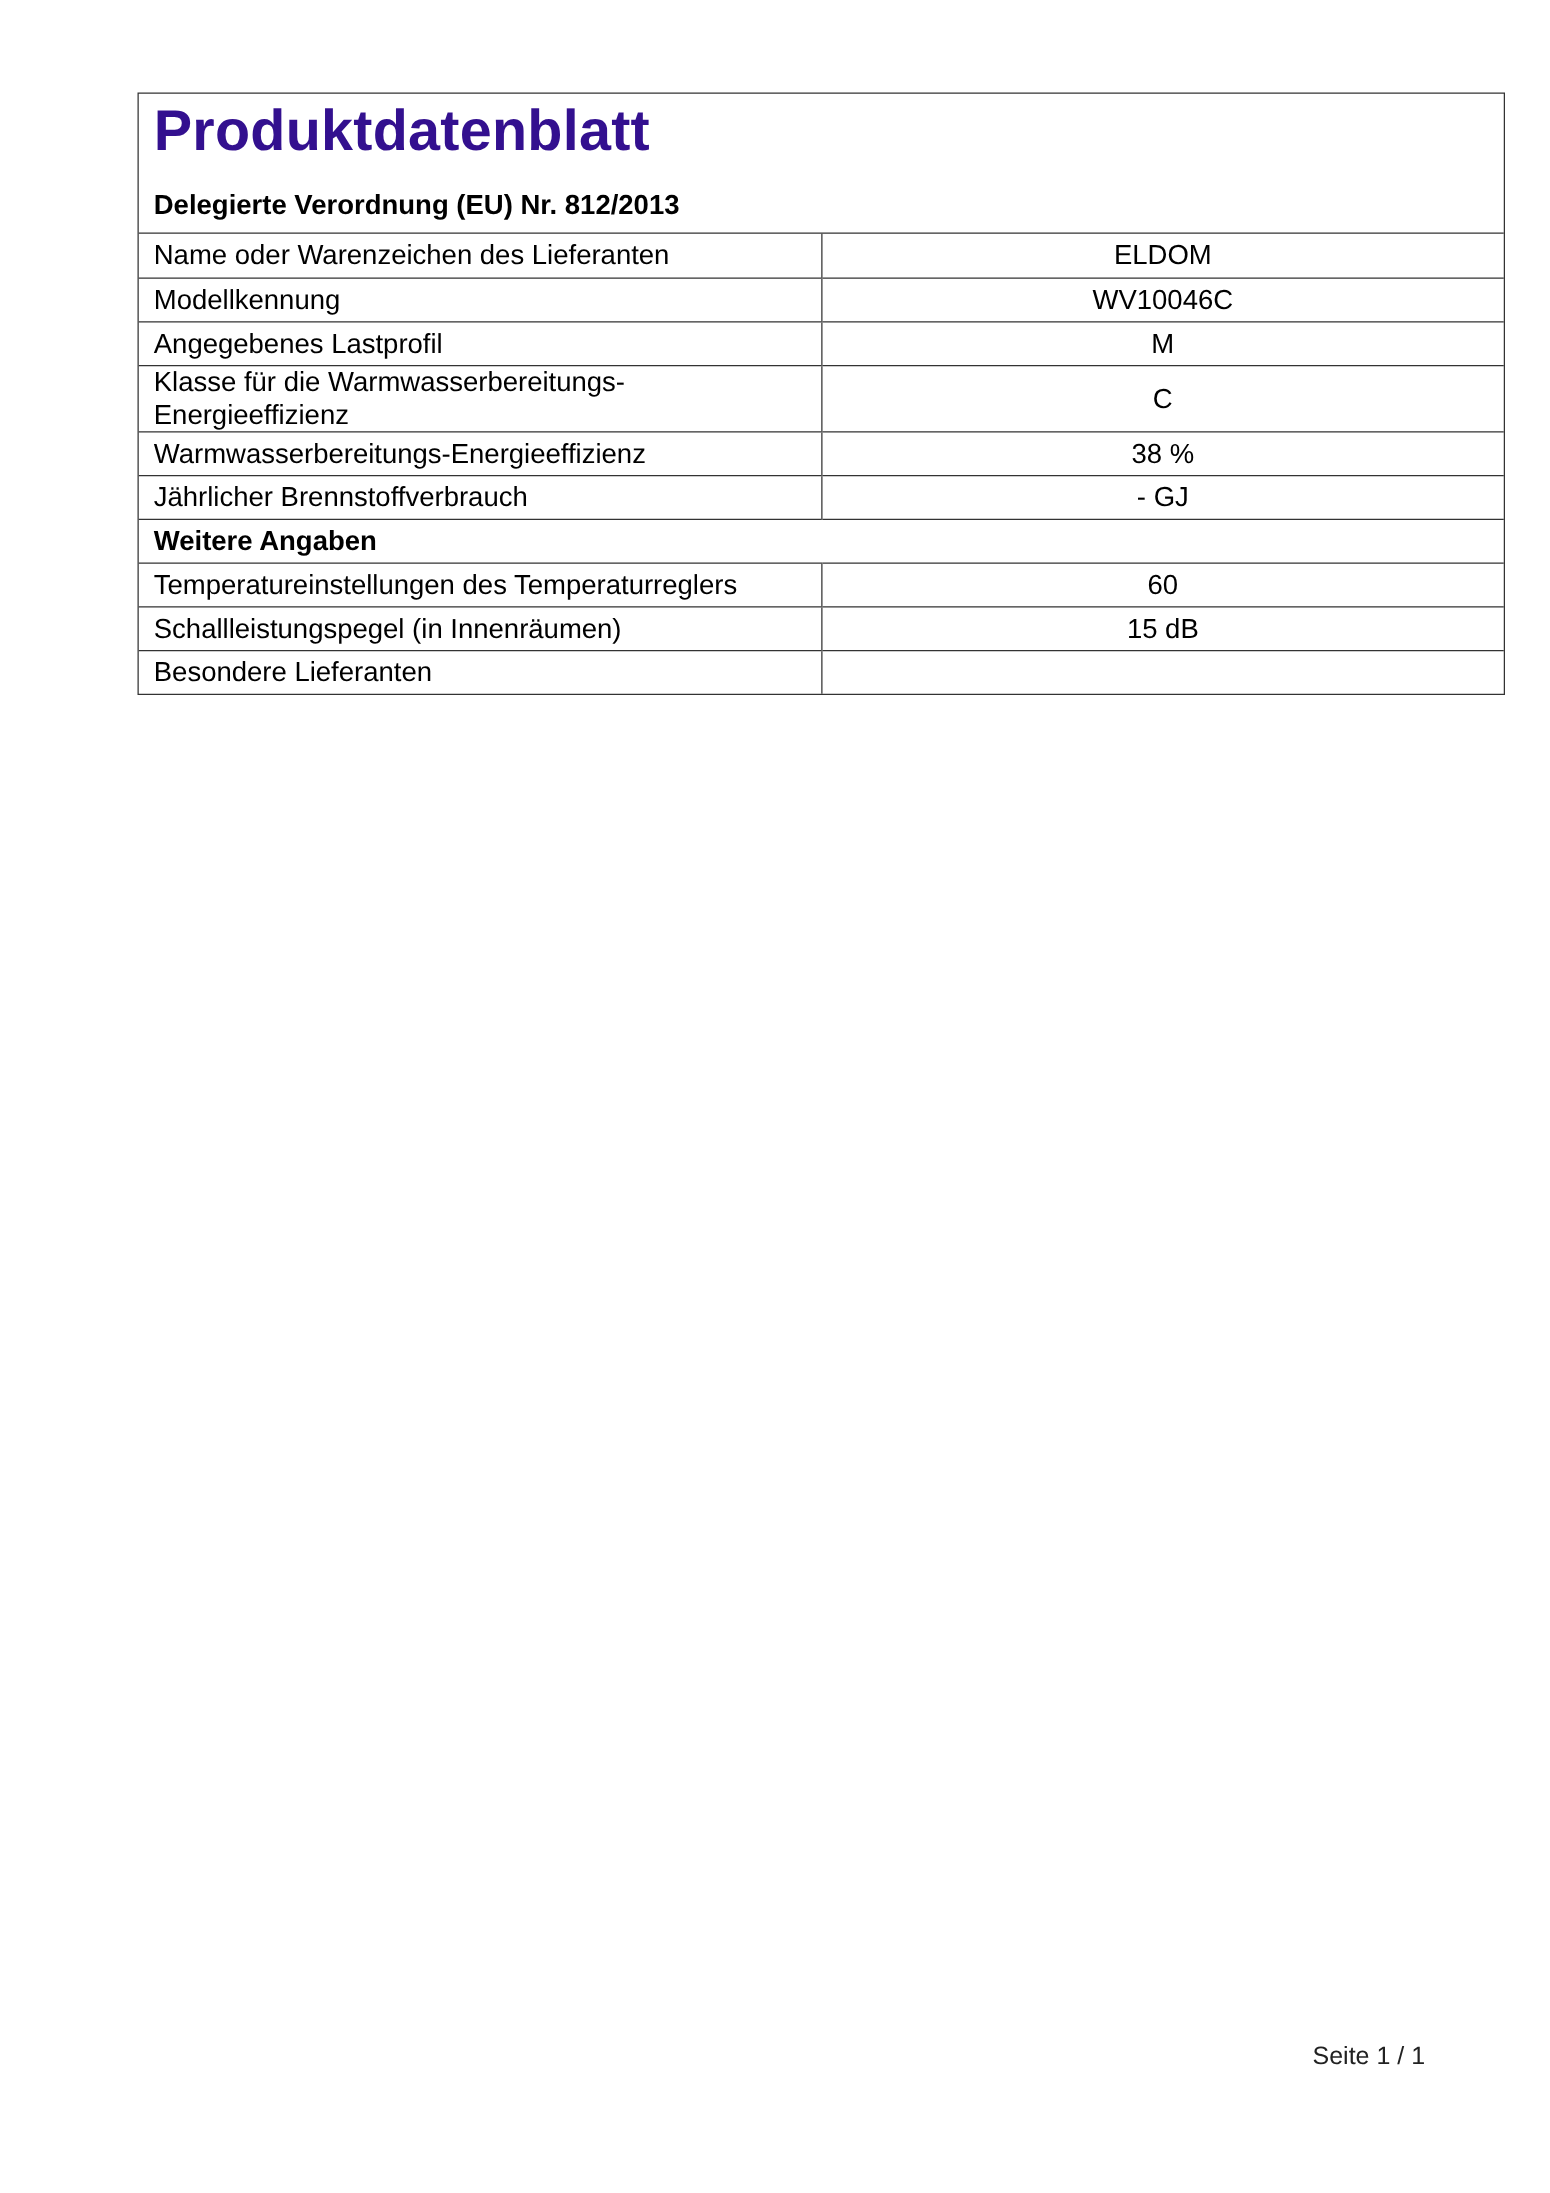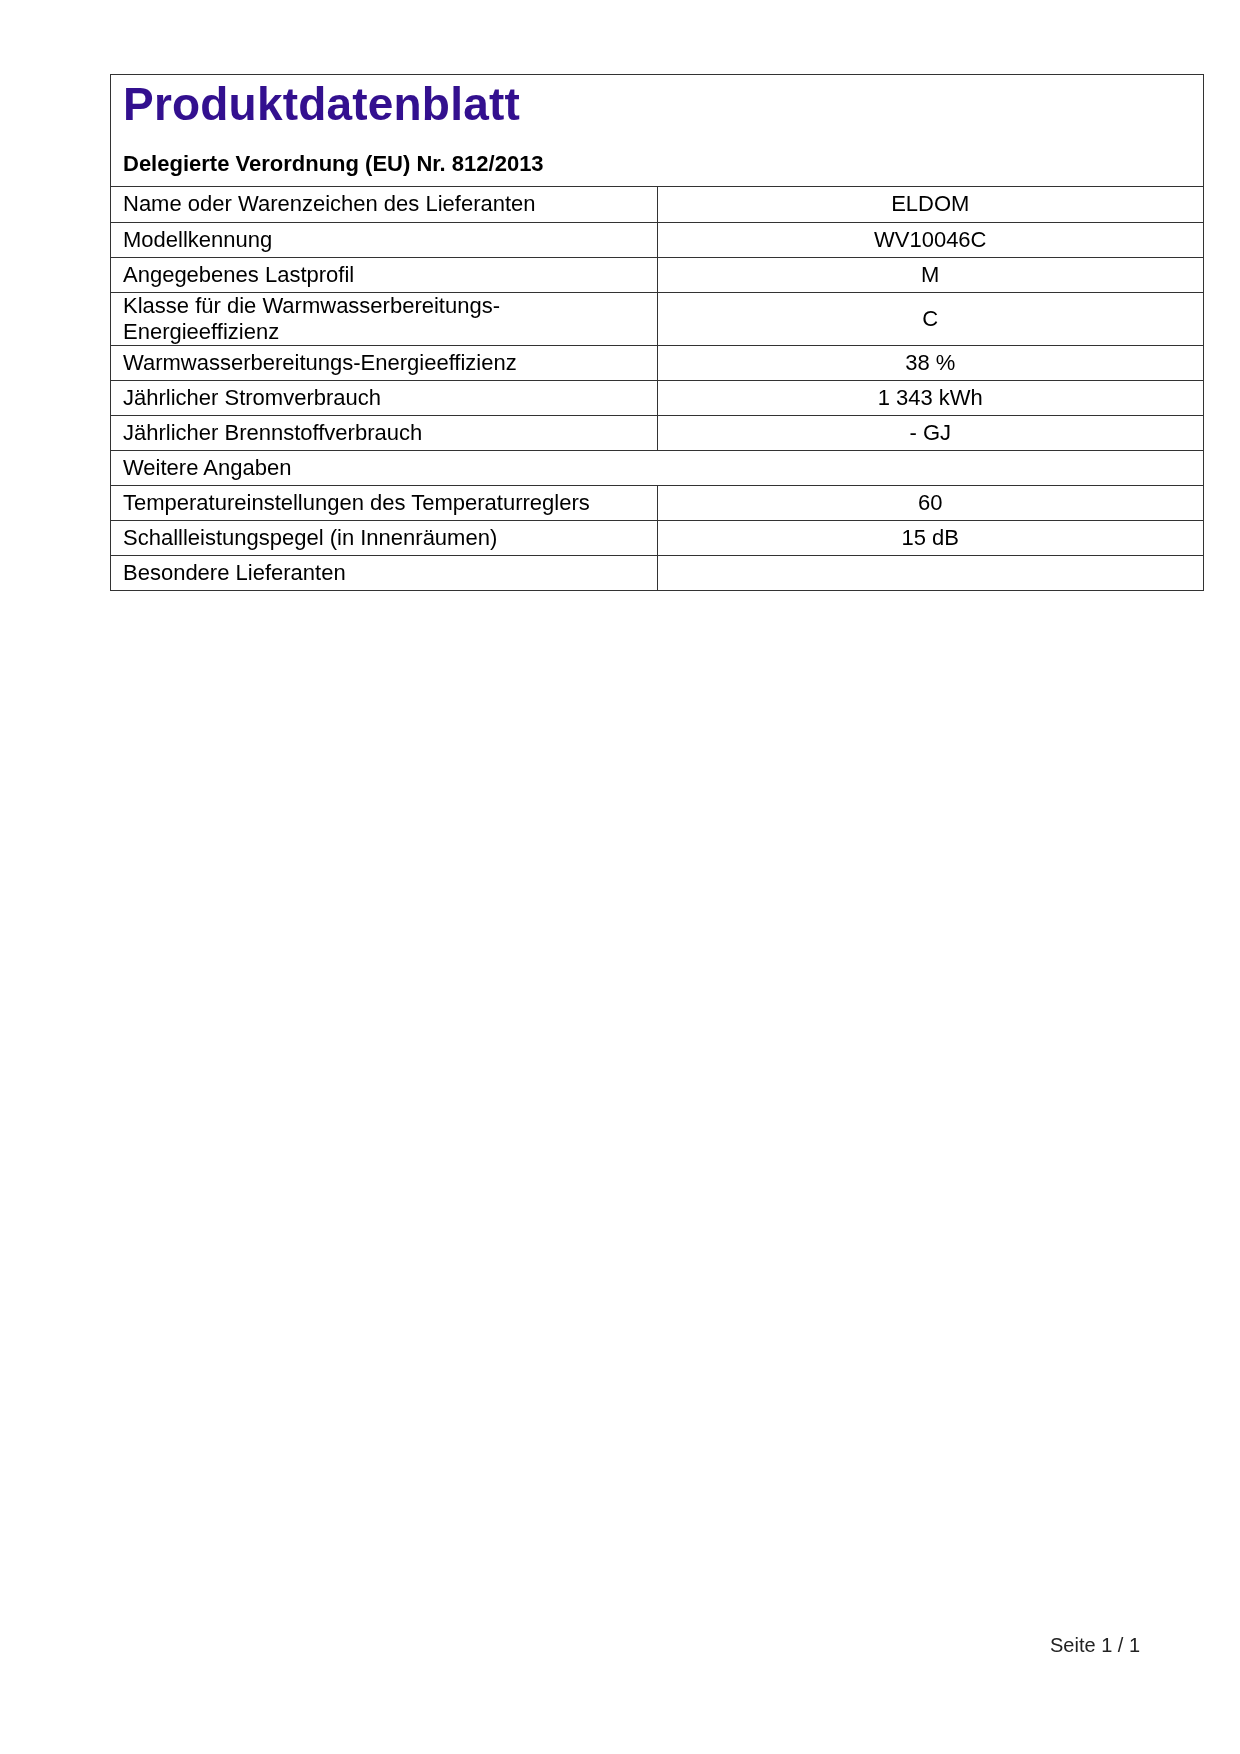--- a/index.html
+++ b/index.html
@@ -5,21 +5,21 @@
   html, body { margin:0; padding:0; background:#ffffff; }
   body { width:1240px; height:1754px; position:relative; font-family:"Liberation Sans", "DejaVu Sans", sans-serif; color:#000; }
   .sheet { position:absolute; left:110px; top:74px; width:1094px; border:1.5px solid #333; box-sizing:border-box; }
   .header { padding:0 12px; height:112px; border-bottom:1.5px solid #333; box-sizing:border-box; position:relative; }
   .title { position:absolute; left:12px; top:2px; font-size:46px; font-weight:bold; color:#33108f; letter-spacing:0.2px; }
   .subtitle { position:absolute; left:12px; top:76px; font-size:22px;font-weight:bold; }
   table { width:100%; border-collapse:collapse; table-layout:fixed; }
   td { height:35px; border-top:1.5px solid #333; box-sizing:border-box; font-size:22px; padding:0 12px; vertical-align:middle; }
   tr:first-child td { border-top:none; }
   td.val { border-left:1.5px solid #333; text-align:center; font-weight:normal; }
-  td.section { font-weight:normal; }
+  td.section { font-weight:bold; }
   .footer { position:absolute; left:1050px; top:1634px; font-size:20px; color:#222; }
 </style>
 </head>
 <body>
 
 <div class="sheet">
   <div class="header">
     <div class="title">Produktdatenblatt</div>
     <div class="subtitle">Delegierte Verordnung (EU) Nr. 812/2013</div>
   </div>
@@ -43,24 +43,20 @@
     </tr>
     <tr>
       <td>Klasse für die Warmwasserbereitungs-Energieeffizienz</td>
       <td class="val">C</td>
     </tr>
     <tr>
       <td>Warmwasserbereitungs-Energieeffizienz</td>
       <td class="val">38 %</td>
     </tr>
     <tr>
-      <td>Jährlicher Stromverbrauch</td>
-      <td class="val">1 343 kWh</td>
-    </tr>
-    <tr>
       <td>Jährlicher Brennstoffverbrauch</td>
       <td class="val">- GJ</td>
     </tr>
     <tr>
       <td class="section" colspan="2">Weitere Angaben</td>
     </tr>
     <tr>
       <td>Temperatureinstellungen des Temperaturreglers</td>
       <td class="val">60</td>
     </tr>

